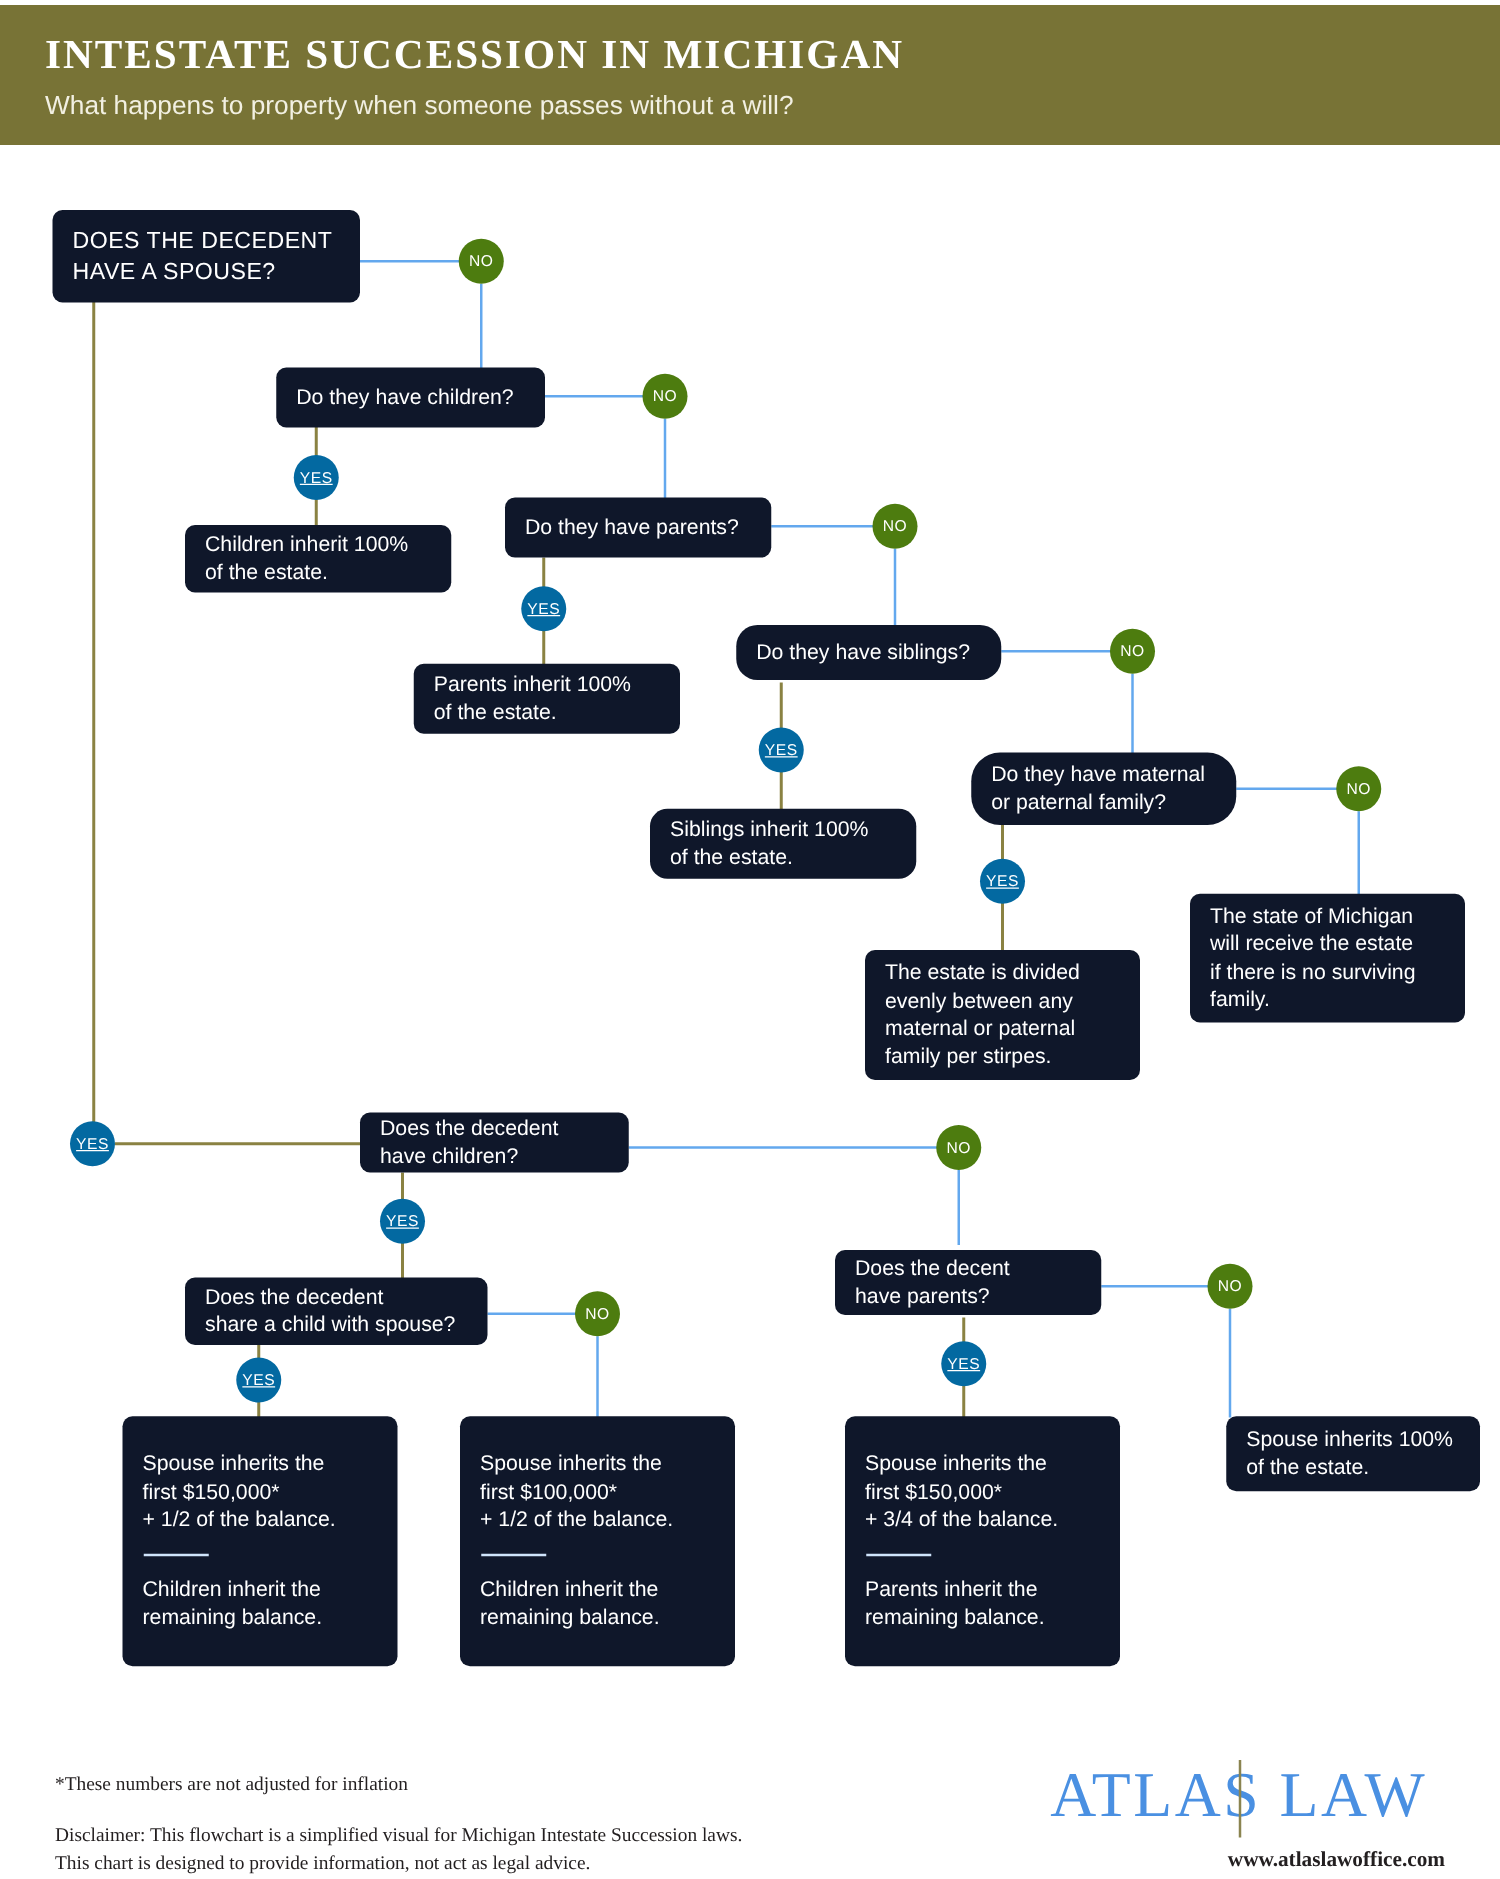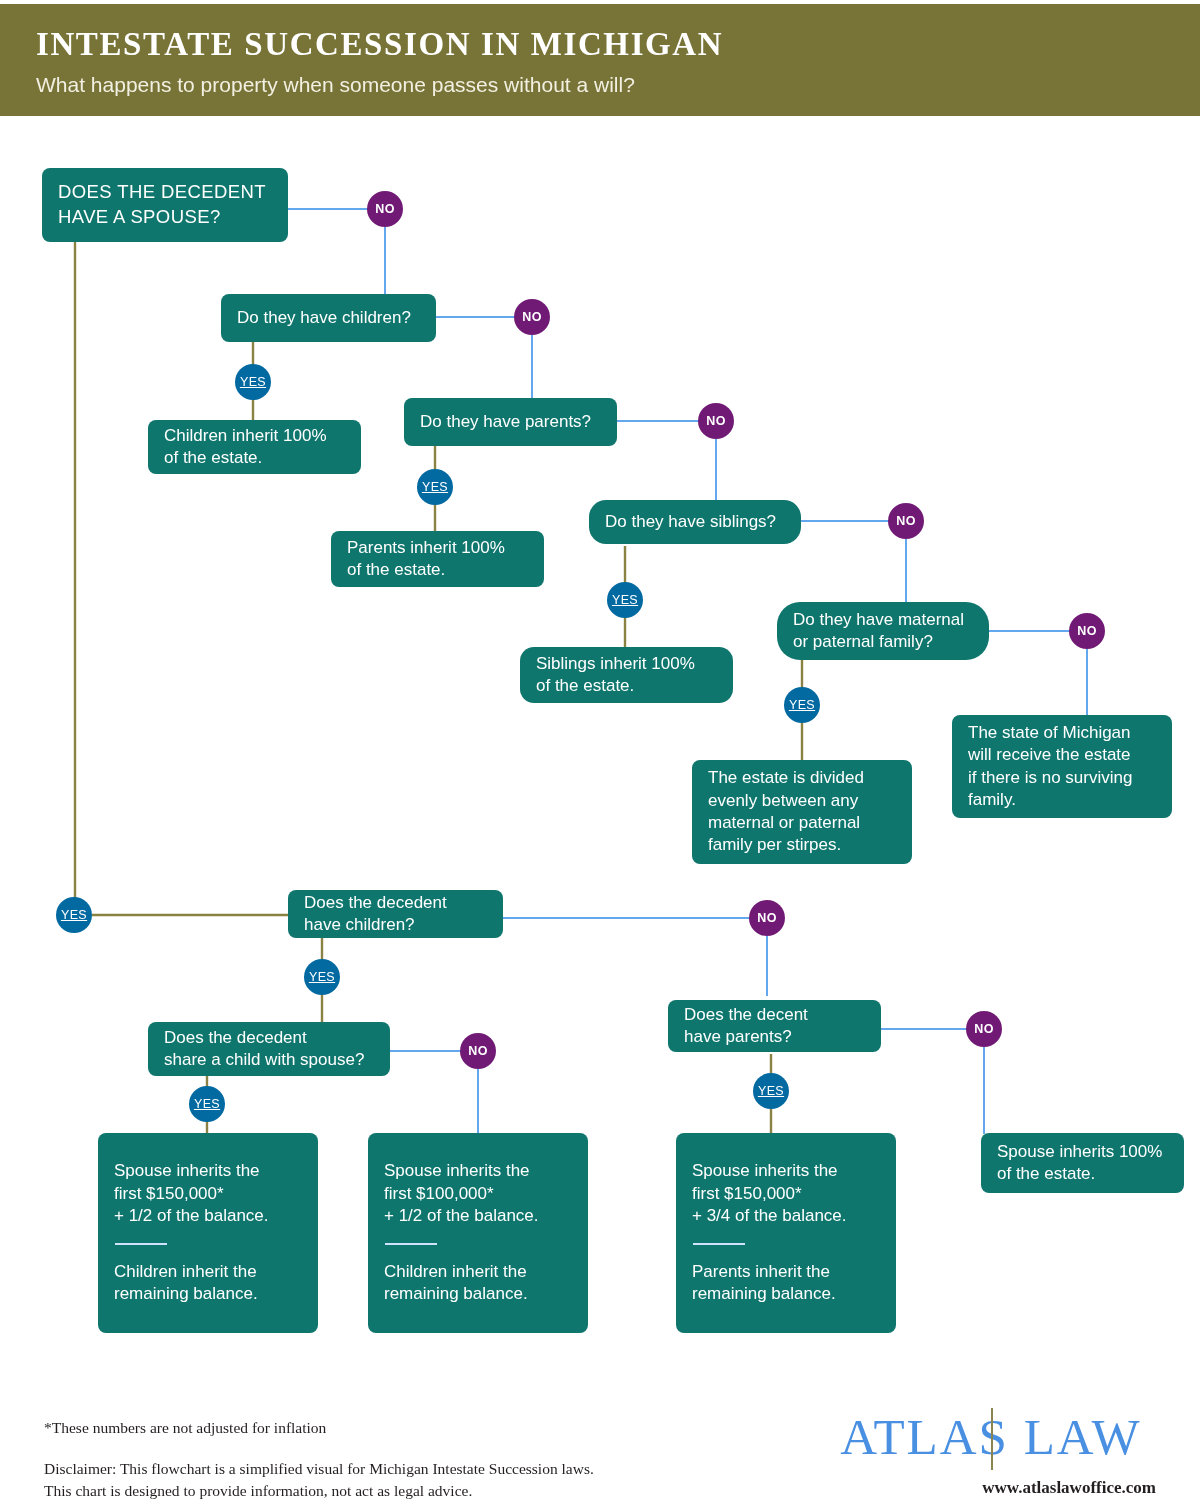--- a/index.html
+++ b/index.html
@@ -16,34 +16,34 @@
   .header-sub{position:absolute;left:36px;top:70px;
           font-size:21px;color:#f2f0e2;line-height:1;white-space:nowrap;
           font-weight:400;}
 
   
   .canvas{position:absolute;left:0;top:0;width:1200px;height:1503px;}
   svg.wires{position:absolute;left:0;top:0;width:1200px;height:1503px;
             pointer-events:none;}
 
   
-  .node{position:absolute;background:#0f766e;border-radius:8px;
+  .node{position:absolute;background:#0f172a;border-radius:8px;
         color:#ffffff;box-sizing:border-box;
         display:flex;flex-direction:column;justify-content:center;
         padding:22px 16px;}
   .node .txt{font-size:17px;line-height:1.32;white-space:pre-line;}
   .node.caps .txt{font-size:18.5px;letter-spacing:.4px;line-height:1.35;}
   .node .rule{width:52px;height:2px;background:#cfe4fb;margin:15px 0 16px 1px;}
 
   
   .badge{position:absolute;border-radius:50%;
          display:flex;align-items:center;justify-content:center;
          color:#ffffff;font-size:12.5px;letter-spacing:.4px;
          width:36px;height:36px;}
-  .badge.no{background:#701a75;font-weight:bold;}
+  .badge.no{background:#4d7c0f;}
   .badge.yes{background:#0369a1;text-decoration:underline;}
 
   
   .foot-note{position:absolute;left:44px;top:1419px;
         font-family:"Liberation Serif", serif;font-size:15.5px;color:#231f20;}
   .foot-disc{position:absolute;left:44px;top:1458px;
         font-family:"Liberation Serif", serif;font-size:15.5px;color:#231f20;
         line-height:1.45;white-space:pre-line;}
 
   .logo{position:absolute;left:826px;top:1412px;width:330px;height:86px;}

